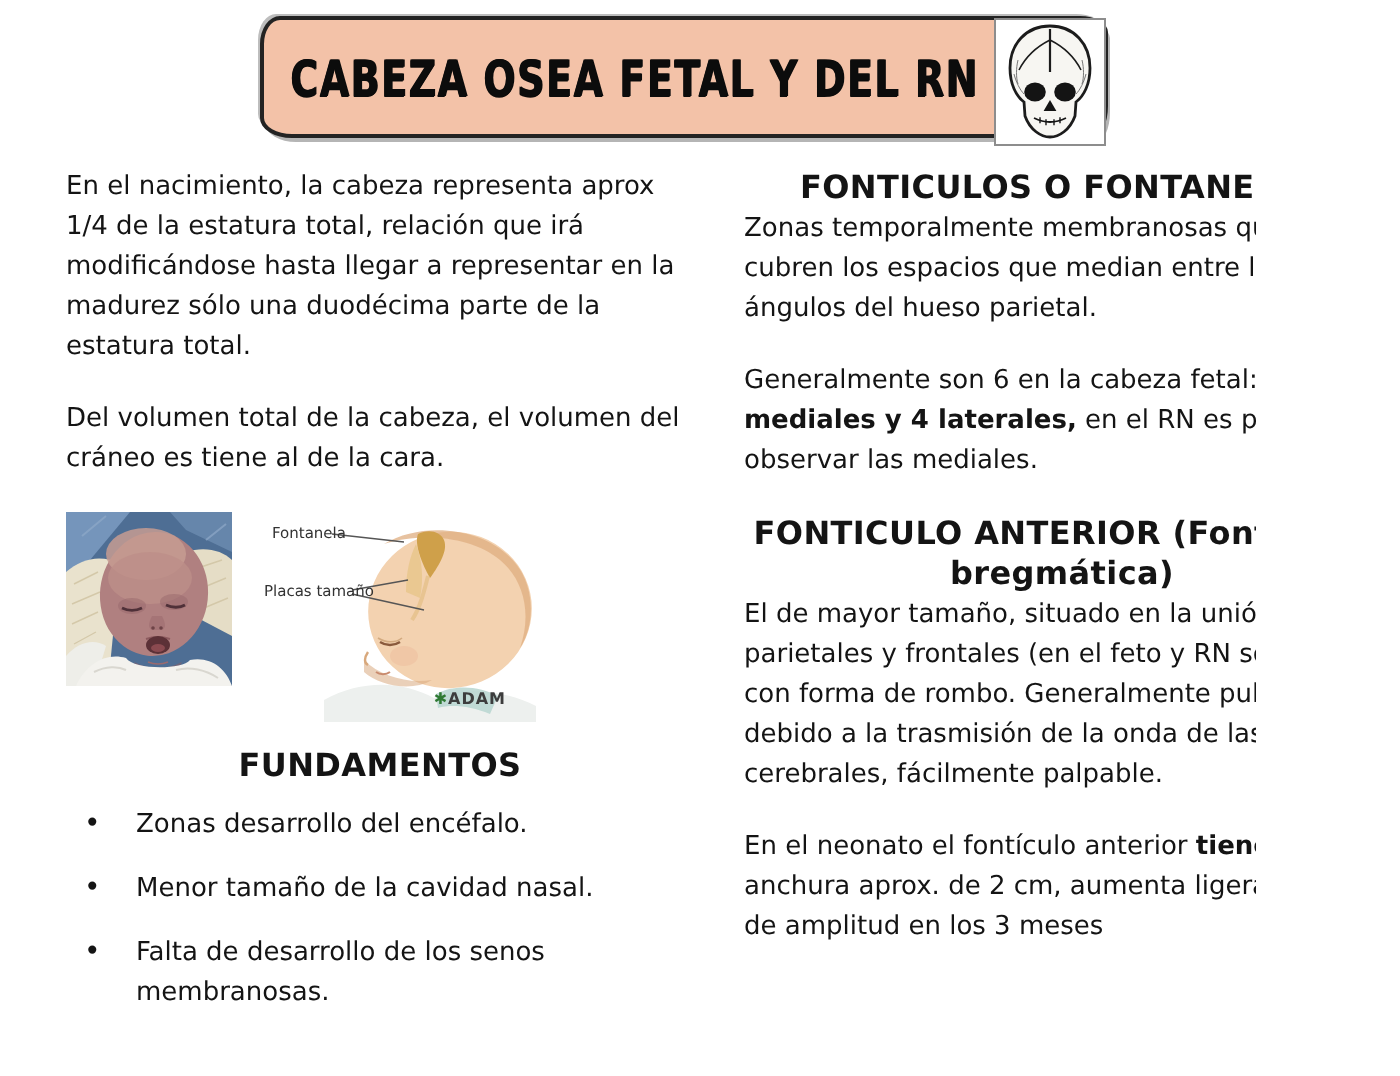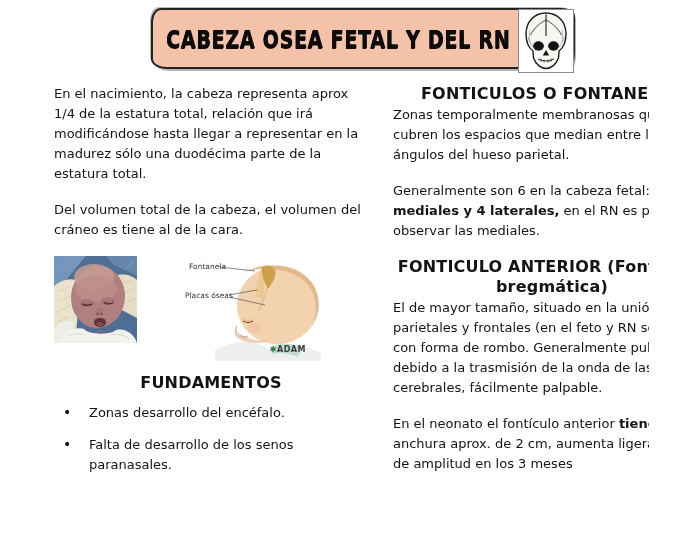--- a/index.html
+++ b/index.html
@@ -1,20 +1,19 @@
 <!DOCTYPE html>
 <html><head>
 <meta charset="utf-8">
 <style>
   html,body { margin:0; padding:0; background:#ffffff; }
   #page {
     position:relative; width:628px; height:538px; overflow:hidden;
     background:#ffffff; color:#141414;
     font-family:"DejaVu Sans","Liberation Sans",sans-serif;
-    margin-left:21px;
   }
 
   
   .banner {
     position:absolute; left:130px; top:8px; width:420px; height:57px;
     background:#f3c2a8;
     border:2.6px solid #232323;
     border-radius:10px 14px 8px 16px / 14px 8px 16px 10px;
     box-shadow:-2px -2px 0 -1px #bdbdbd, 2px 3px 0 -1px #b5b5b5;
   }
@@ -36,21 +35,21 @@
   .col-right { left:372px; width:318px; }
   .col p { margin:0 0 16px; }
   .b { font-weight:bold; }
   .heading {
     font-size:16px; font-weight:bold; text-align:center;
     margin:0 0 1px; letter-spacing:0.2px;
   }
   .heading-fundamentos { margin-top:12px; }
 
   
-  .figure-row { display:flex; gap:48px; margin:7px 0 0; align-items:flex-start; }
+  .figure-row { display:flex; gap:16px; margin:7px 0 0; align-items:flex-start; }
   .photo { width:83px; height:87px; flex:0 0 auto; }
   .photo svg { display:block; width:100%; height:100%; }
   .illus { position:relative; width:142px; height:103px; margin-top:2px; flex:0 0 auto; }
   .illus svg { display:block; width:100%; height:100%; }
   .lbl { position:absolute; font-size:7.5px; line-height:8px; color:#333; }
   .lbl-fontanela { left:4px; top:5px; }
   .lbl-placas { left:0px; top:34px; }
   .watermark {
     position:absolute; right:21px; bottom:1px;
     font-size:8px; letter-spacing:0.5px; color:#3d3d3d;font-weight:bold;
@@ -133,29 +132,30 @@
           <path d="M82,30 C80,38 78,46 74,52" stroke="#e3bd85" stroke-width="2" fill="none" opacity="0.7"></path>
           <path d="M58,63 C61,65 65,65 68,63" stroke="#8a5a3c" stroke-width="1.2" fill="none"></path>
           <path d="M57,61 C61,63.5 66,63.5 69,61" stroke="#caa074" stroke-width="0.8" fill="none" opacity="0.8"></path>
           <path d="M52,68 C50,71 50,73.5 52,74.5" stroke="#d8a87c" stroke-width="1.2" fill="none"></path>
           <path d="M56,78 C58,79.5 61,79.5 63,78" stroke="#c98b6e" stroke-width="1" fill="none"></path>
           <ellipse cx="70" cy="70" rx="7" ry="5" fill="#eec0a0" opacity="0.6"></ellipse>
           <path d="M34,9 L70,13" stroke="#555" stroke-width="0.7"></path>
           <path d="M44,37 L72,32 M44,39 L80,47" stroke="#555" stroke-width="0.7"></path>
         </svg>
         <span class="lbl lbl-fontanela">Fontanela</span>
-        <span class="lbl lbl-placas">Placas óseas</span>
+        <span class="lbl lbl-placas">Placas tamaño</span>
         <span class="watermark">✱ADAM</span>
       </div>
     </div>
 
     <h3 class="heading heading-fundamentos">FUNDAMENTOS</h3>
     <ul class="bullets">
       <li>Zonas desarrollo del encéfalo.</li>
-      <li>Falta de desarrollo de los senos paranasales.</li>
+      <li>Menor tamaño de la cavidad nasal.</li>
+      <li>Falta de desarrollo de los senos membranosas.</li>
 
     </ul>
   </section>
 
   <section class="col col-right">
     <h3 class="heading">FONTICULOS O FONTANELAS</h3>
     <p>Zonas temporalmente membranosas que cubren los espacios que median entre los ángulos del hueso parietal.</p>
     <p><span>Generalmente son 6 en la cabeza fetal: </span><span class="b">2 mediales y 4 laterales,</span><span> en el RN es posible observar las mediales.</span></p>
     <h3 class="heading">FONTICULO ANTERIOR (Fontanela bregmática)</h3>
     <p>El de mayor tamaño, situado en la unión de los parietales y frontales (en el feto y RN son 2), con forma de rombo. Generalmente pulsa debido a la trasmisión de la onda de las arterias cerebrales, fácilmente palpable.</p>

